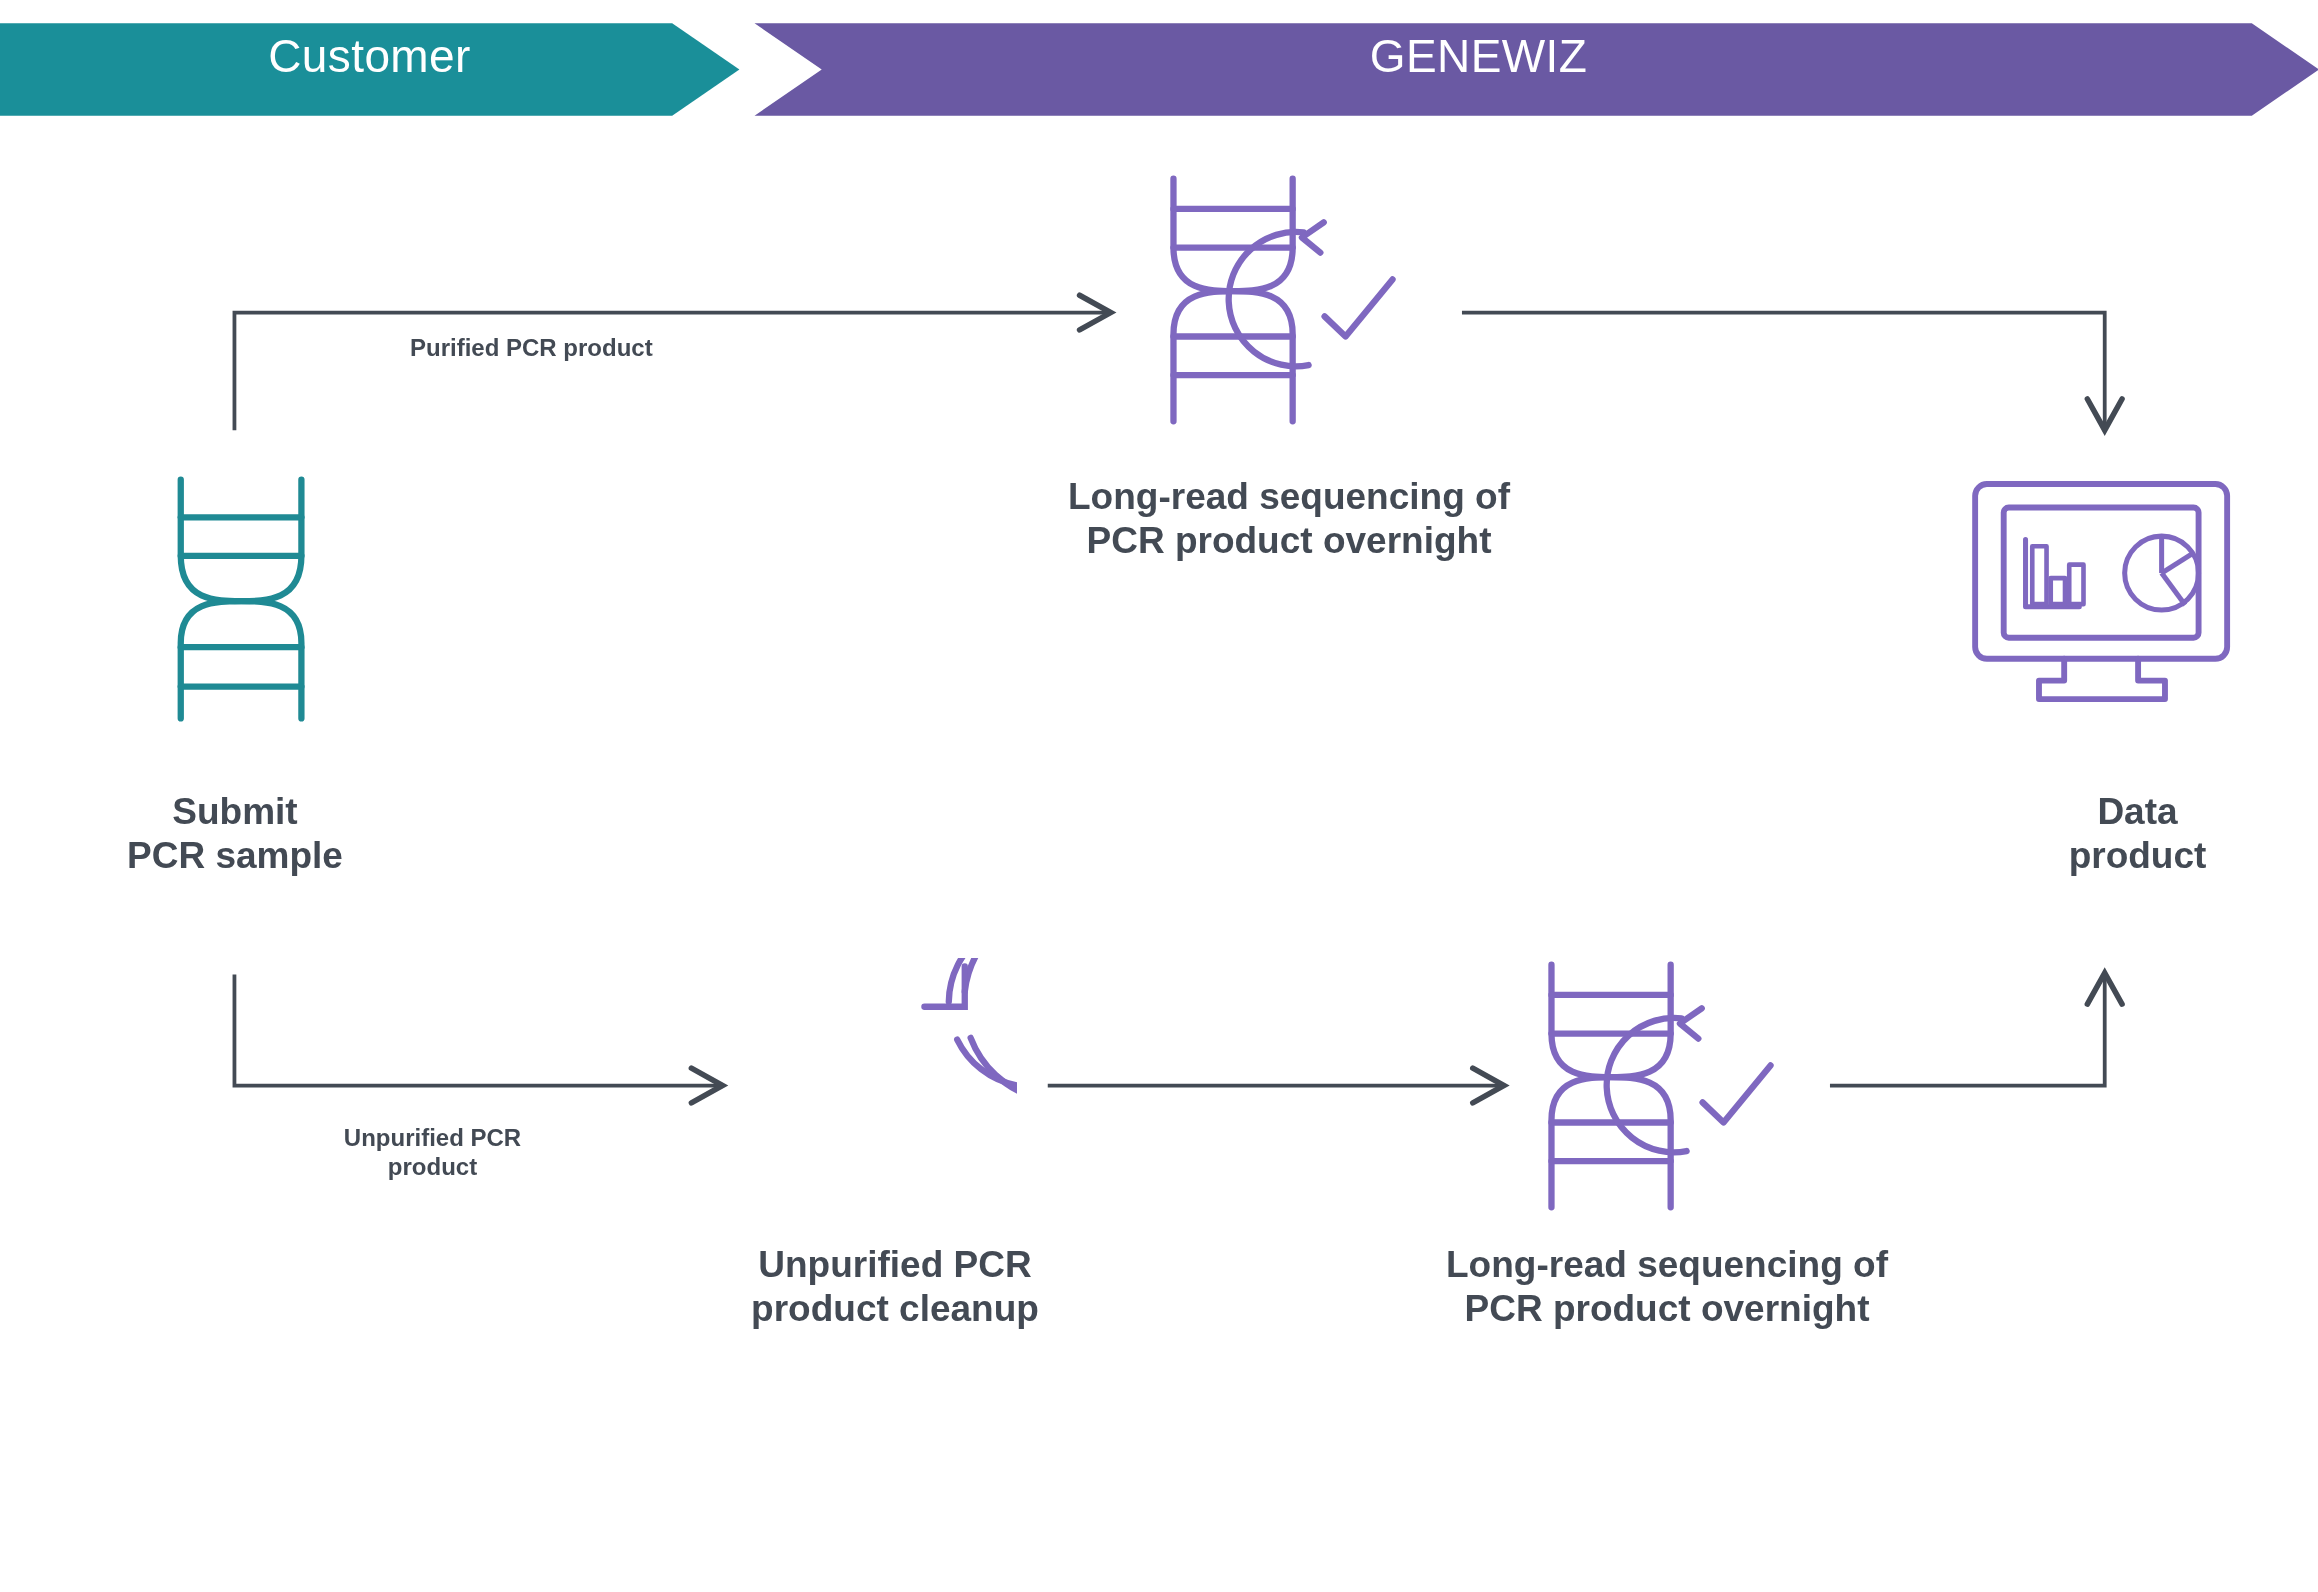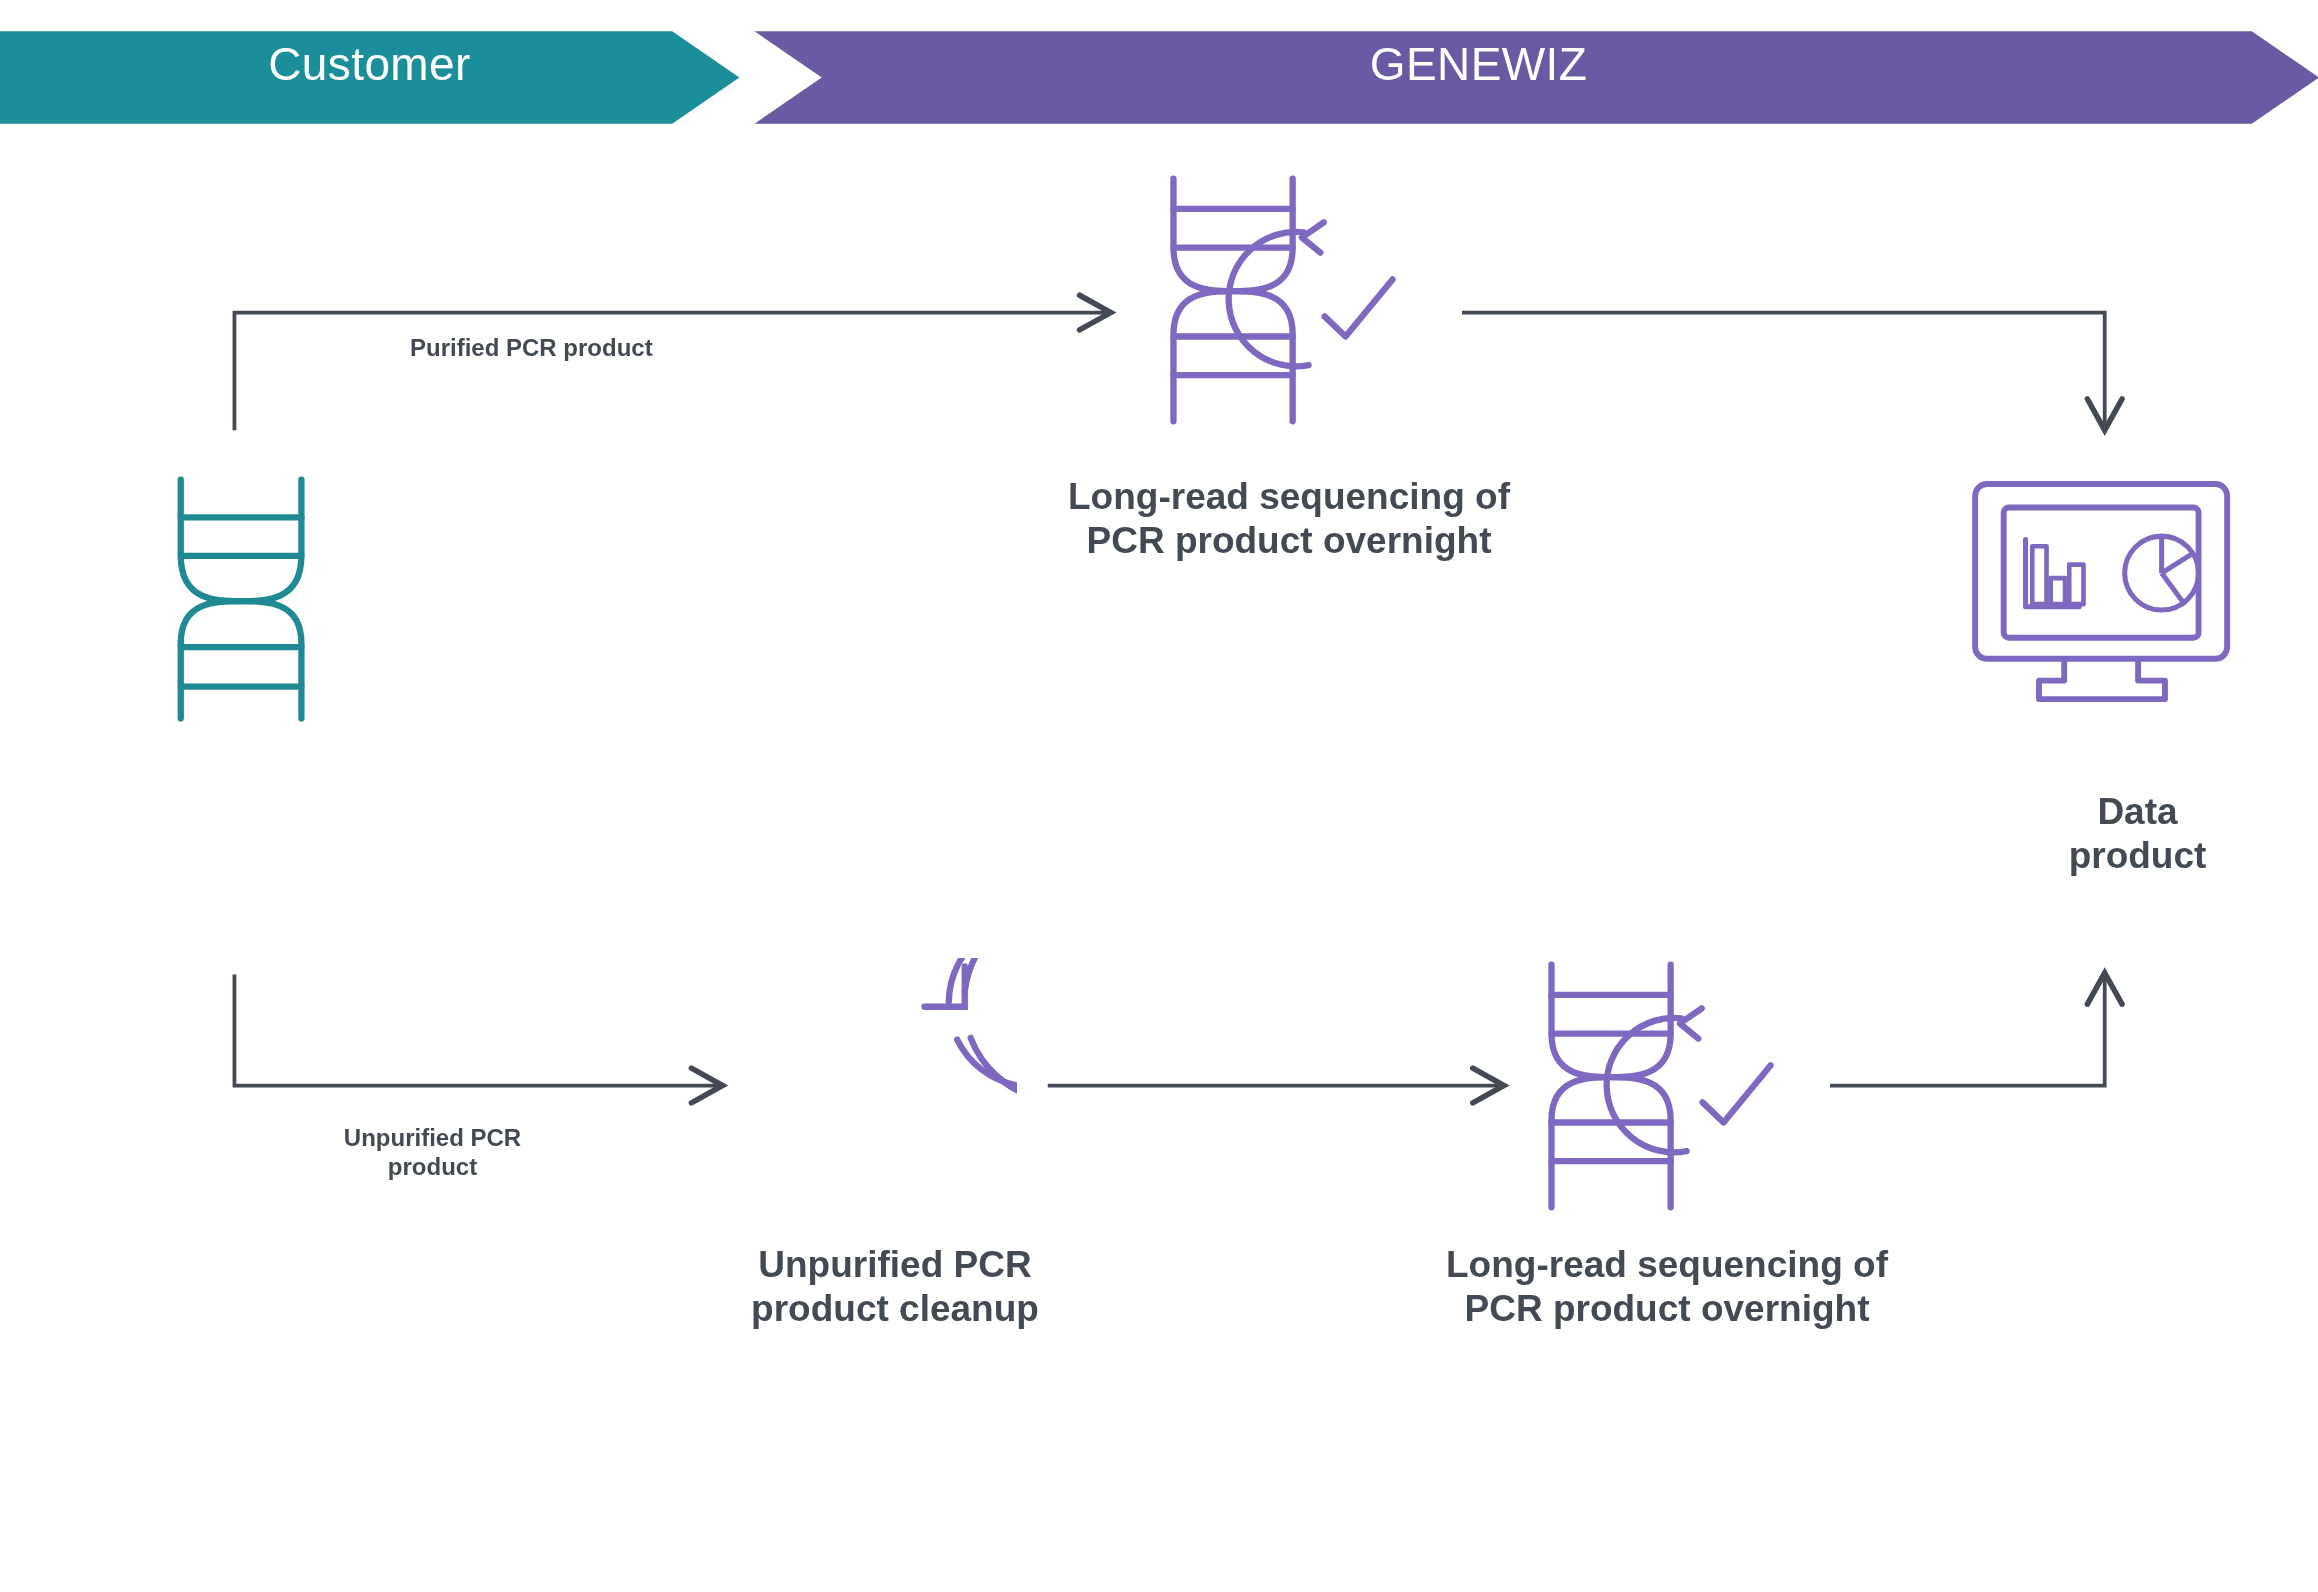--- a/index.html
+++ b/index.html
@@ -5,21 +5,21 @@
   * { margin:0; padding:0; box-sizing:border-box; }
   html,body { width:2319px; height:1593px; background:#ffffff; }
   body {
     font-family:"Liberation Sans", sans-serif;
     position:relative;
     overflow:hidden;
   }
   #stage { position:absolute; left:0; top:0; width:2319px; height:1593px; }
 
   
-  .banner-wrap { position:absolute; left:0; top:16px; width:1834px; height:123px; }
+  .banner-wrap { position:absolute; left:0; top:8px; width:1834px; height:123px; }
   .banner-svg { position:absolute; left:0; top:0; }
   .banner-label {
     position:absolute;
     color:#ffffff;
     font-size:46px;
     font-weight:400;
     letter-spacing:0.4px;
     white-space:nowrap;
   }
   .banner-label.customer { left:0; top:21px; width:739px; text-align:center; }
@@ -159,20 +159,22 @@
         <line x1="228" y1="112" x2="256" y2="150" stroke-width="6"></line>
       </g>
     </svg>
   </div>
 
   <div class="lbl edge lft" style="left:410px; top:334px; width:521px;">Purified PCR product</div>
 
   <div class="lbl edge ctr" style="left:214px; top:1124px; width:437px;">Unpurified PCR
 product</div>
 
+  <div class="lbl node ctr" style="left:34px; top:790px; width:402px;">Submit
+PCR sample</div>
 
   <div class="lbl node ctr" style="left:949px; top:475px; width:680px;">Long-read sequencing of
 PCR product overnight</div>
 
   <div class="lbl node ctr" style="left:643px; top:1243px; width:504px;">Unpurified PCR
 product cleanup</div>
 
   <div class="lbl node ctr" style="left:1327px; top:1243px; width:680px;">Long-read sequencing of
 PCR product overnight</div>
 

